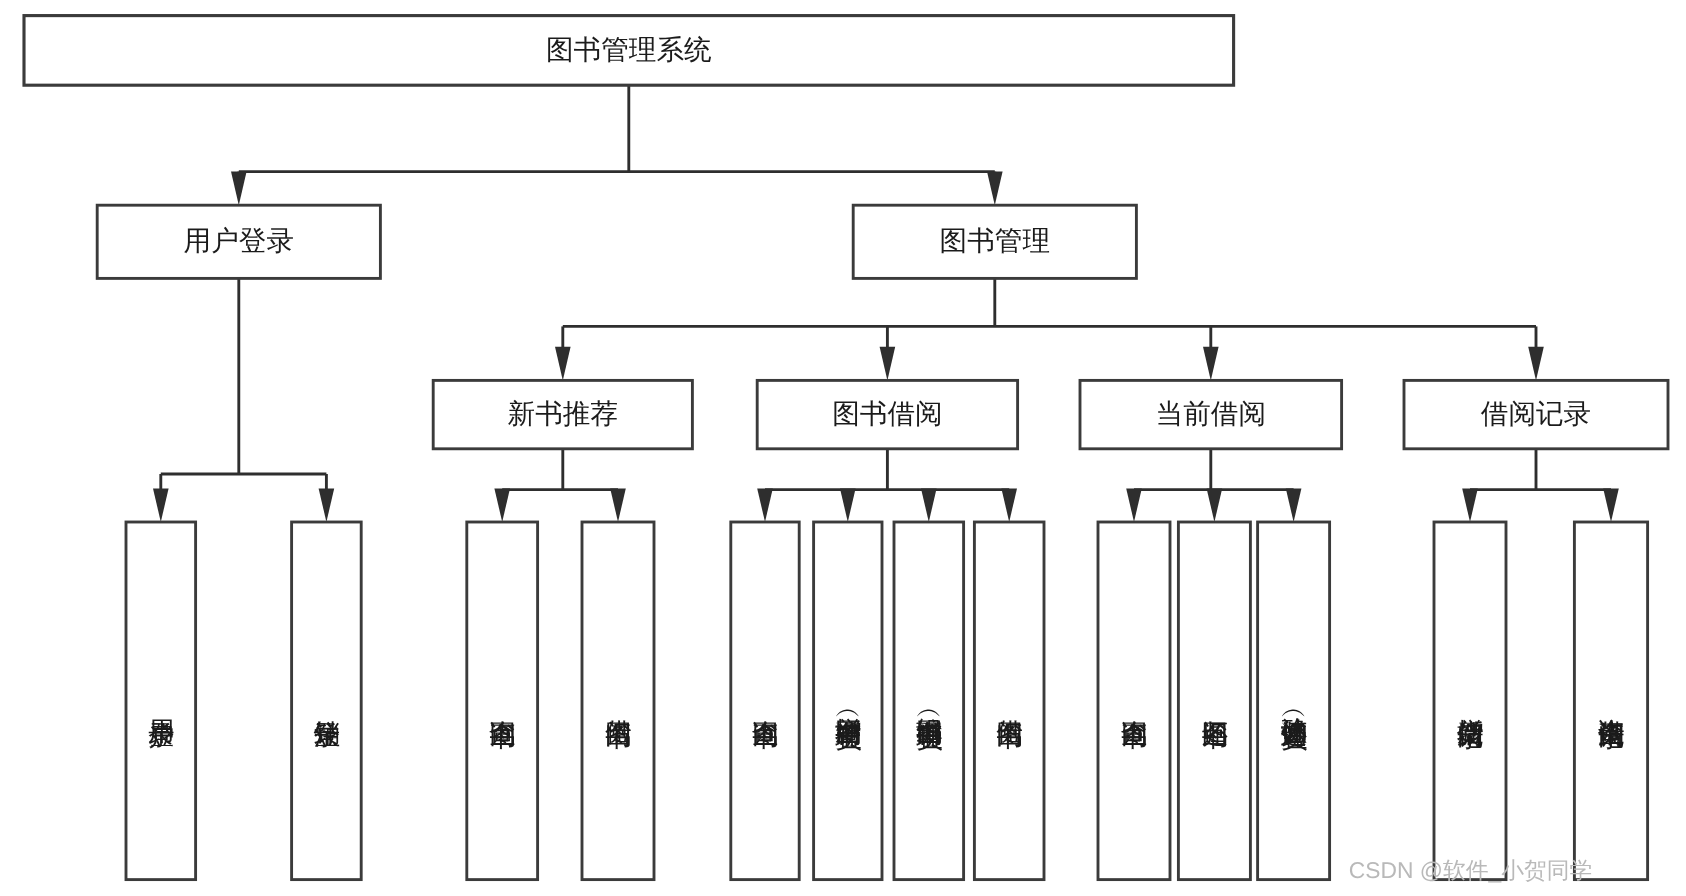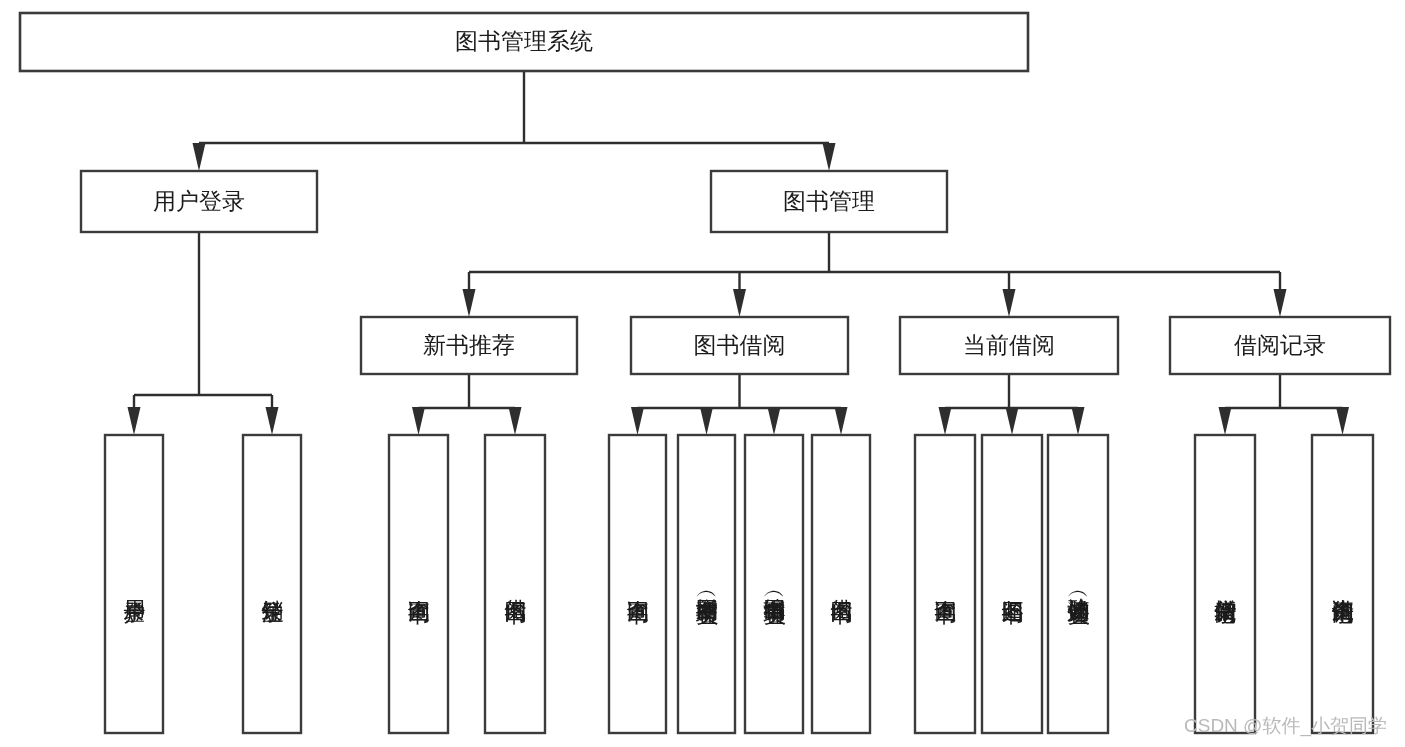--- a/index.html
+++ b/index.html
@@ -180,14 +180,14 @@
       <div class="node-label-v" style="left: 678px; top: 435px; width: 57px; height: 298px;">新增图书（管理员）</div>
       <div class="node-label-v" style="left: 745px; top: 435px; width: 58px; height: 298px;">编辑图书（管理员）</div>
       <div class="node-label-v" style="left: 812px; top: 435px; width: 58px; height: 298px;">借阅图书</div>
       <div class="node-label-v" style="left: 915px; top: 435px; width: 60px; height: 298px;">查询图书</div>
       <div class="node-label-v" style="left: 982px; top: 435px; width: 60px; height: 298px;">归还图书</div>
       <div class="node-label-v" style="left: 1048px; top: 435px; width: 60px; height: 298px;">确认归还（管理员）</div>
       <div class="node-label-v" style="left: 1195px; top: 435px; width: 60px; height: 298px;">新增借阅记录</div>
       <div class="node-label-v" style="left: 1312px; top: 435px; width: 61px; height: 298px;">查询借阅记录</div>
     </div>
 
-  <div class="watermark" style="left:1184px; top:713px;">CSDN @软件_小贺同学</div>
+  <div class="watermark" style="left:1124px; top:713px;">CSDN @软件_小贺同学</div>
 </div>
 
 </body></html>

